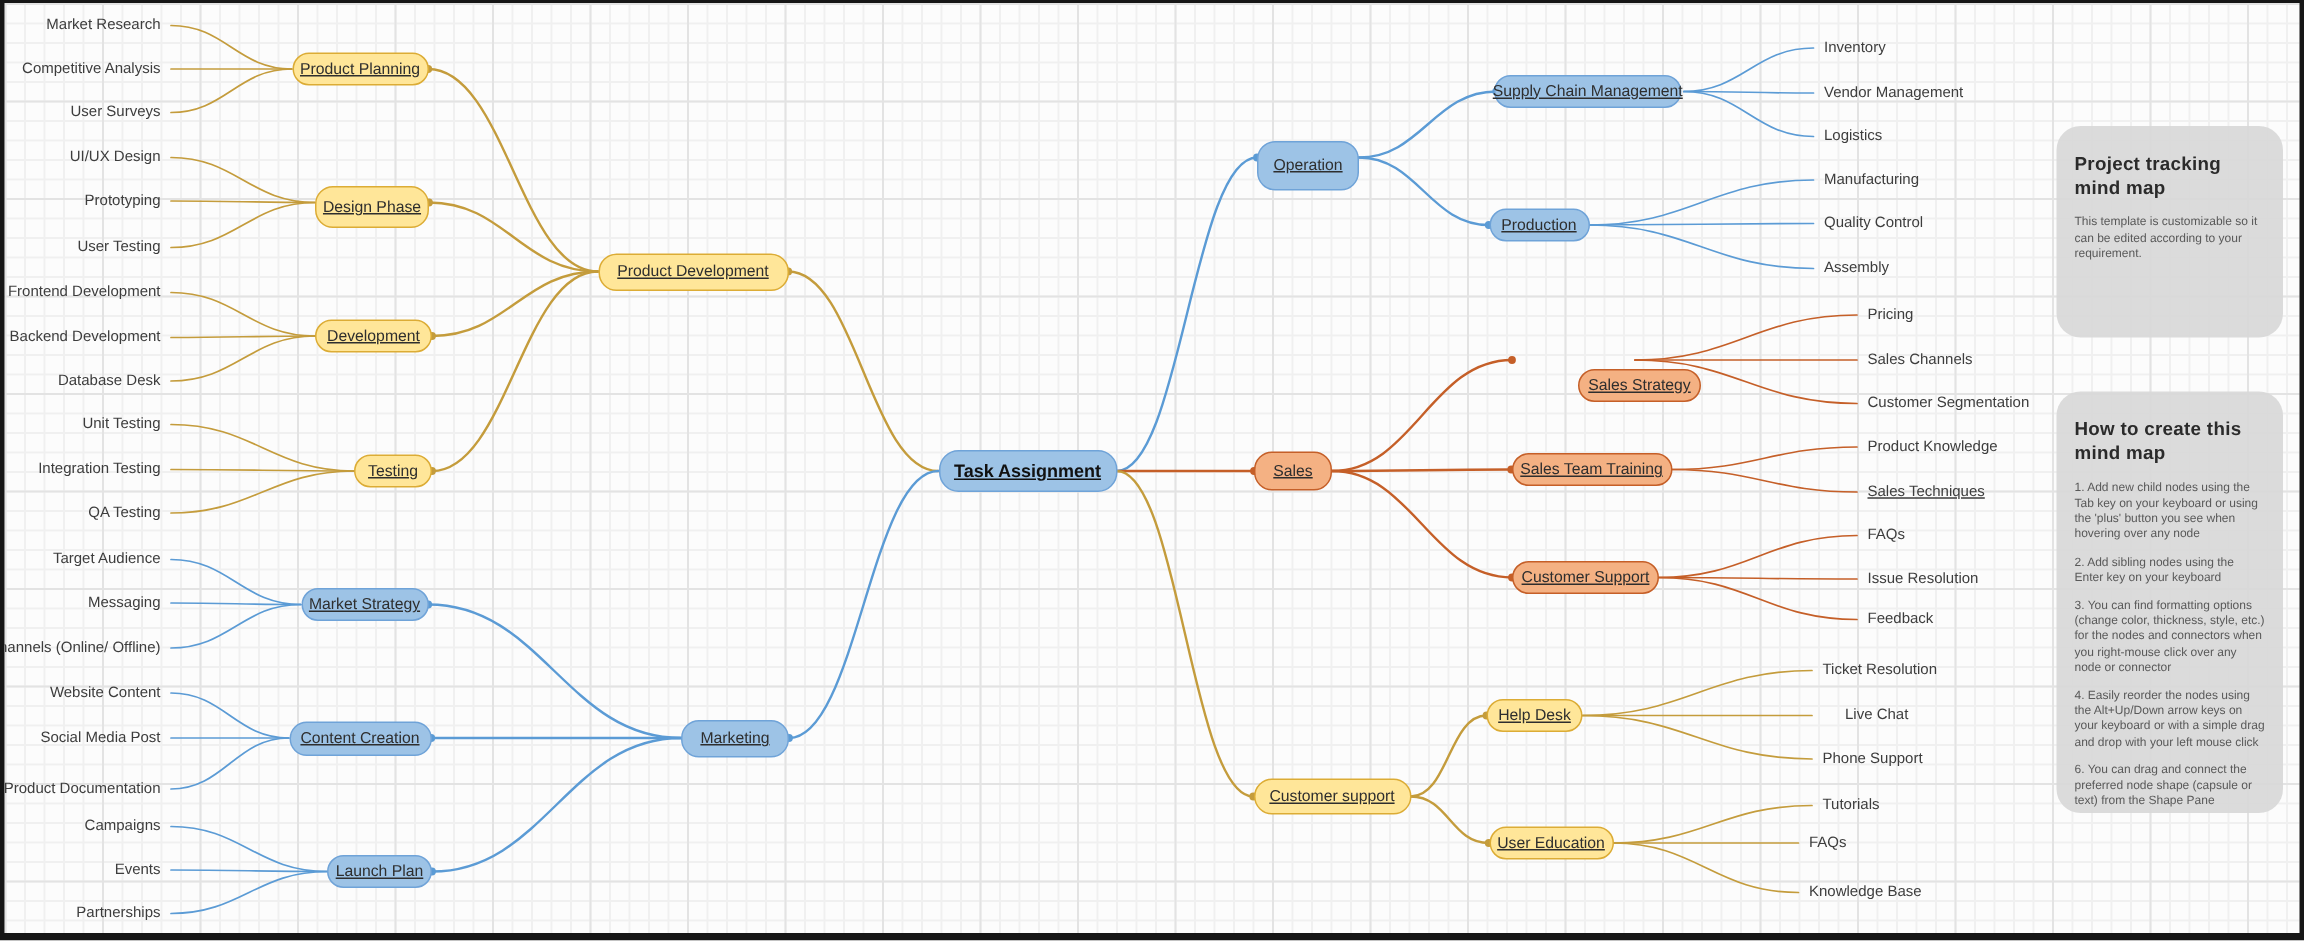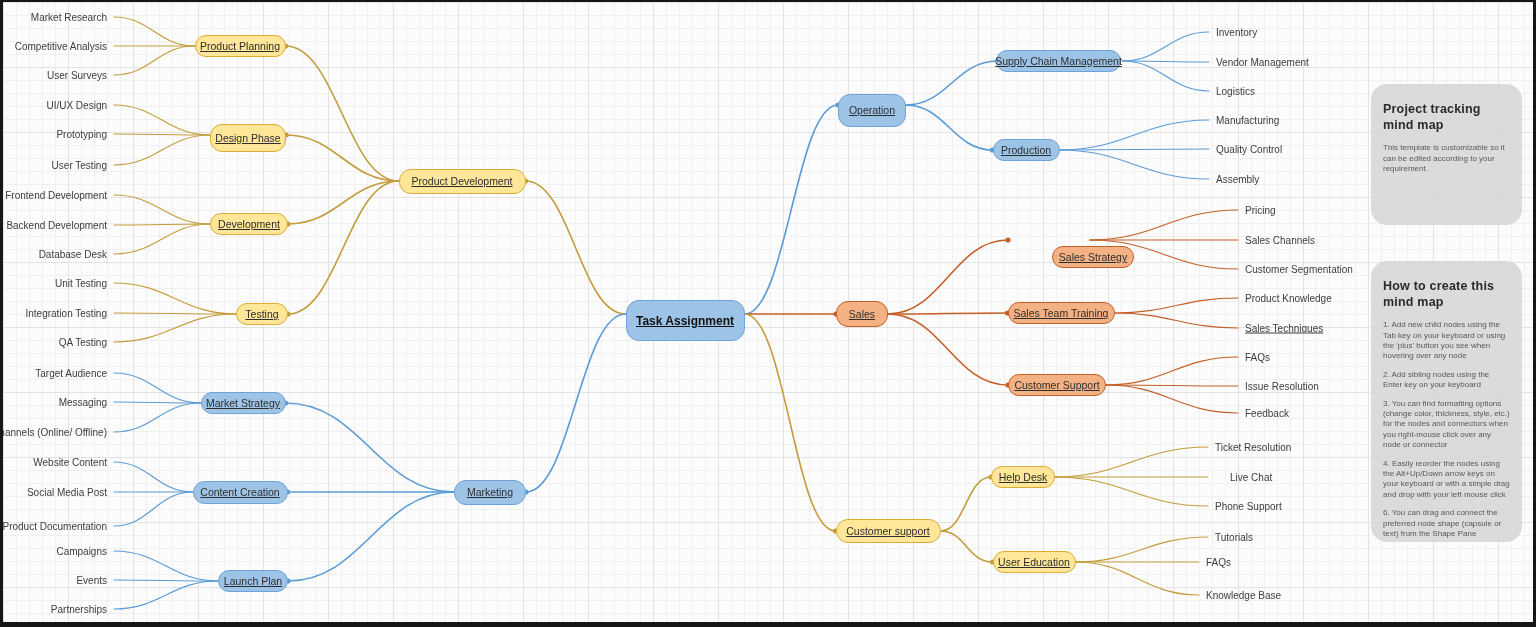--- a/index.html
+++ b/index.html
@@ -169,21 +169,21 @@
     <div class="leaf" style="left: 1242px; top: 326px; transform: translateY(-50%); text-decoration: underline;">Sales Techniques</div>
     <div class="leaf" style="left: 1242px; top: 355px; transform: translateY(-50%);">FAQs</div>
     <div class="leaf" style="left: 1242px; top: 384px; transform: translateY(-50%);">Issue Resolution</div>
     <div class="leaf" style="left: 1242px; top: 411px; transform: translateY(-50%);">Feedback</div>
     <div class="leaf" style="left: 1212px; top: 445px; transform: translateY(-50%);">Ticket Resolution</div>
     <div class="leaf" style="left: 1212px; top: 475px; transform: translateY(-50%); margin-left: 15px;">Live Chat</div>
     <div class="leaf" style="left: 1212px; top: 504px; transform: translateY(-50%);">Phone Support</div>
     <div class="leaf" style="left: 1212px; top: 535px; transform: translateY(-50%);">Tutorials</div>
     <div class="leaf" style="left: 1203px; top: 560px; transform: translateY(-50%);">FAQs</div>
     <div class="leaf" style="left: 1203px; top: 593px; transform: translateY(-50%);">Knowledge Base</div>
-    <div class="node blue root" style="left: 622.5px; top: 298px; width: 119px; height: 41px;">Task Assignment</div>
+    <div class="node blue root" style="left: 622.5px; top: 298px; width: 119px; height: 28px;">Task Assignment</div>
     <div class="node yellow" style="left: 395.5px; top: 166.5px; width: 127px; height: 25px;">Product Development</div>
     <div class="node blue" style="left: 451px; top: 477.5px; width: 72px; height: 25px;">Marketing</div>
     <div class="node blue" style="left: 835px; top: 91.5px; width: 68px; height: 33px;">Operation</div>
     <div class="node orange" style="left: 833px; top: 299px; width: 52px; height: 26px;">Sales</div>
     <div class="node yellow" style="left: 832.5px; top: 517px; width: 105px; height: 24px;">Customer support</div>
     <div class="node yellow" style="left: 191.5px; top: 33px; width: 91px; height: 22px;">Product Planning</div>
     <div class="node yellow" style="left: 207px; top: 122px; width: 76px; height: 28px;">Design Phase</div>
     <div class="node yellow" style="left: 207px; top: 211px; width: 78px; height: 22px;">Development</div>
     <div class="node yellow" style="left: 233px; top: 301px; width: 52px; height: 22px;">Testing</div>
     <div class="node blue" style="left: 197.5px; top: 390px; width: 85px; height: 22px;">Market Strategy</div>

